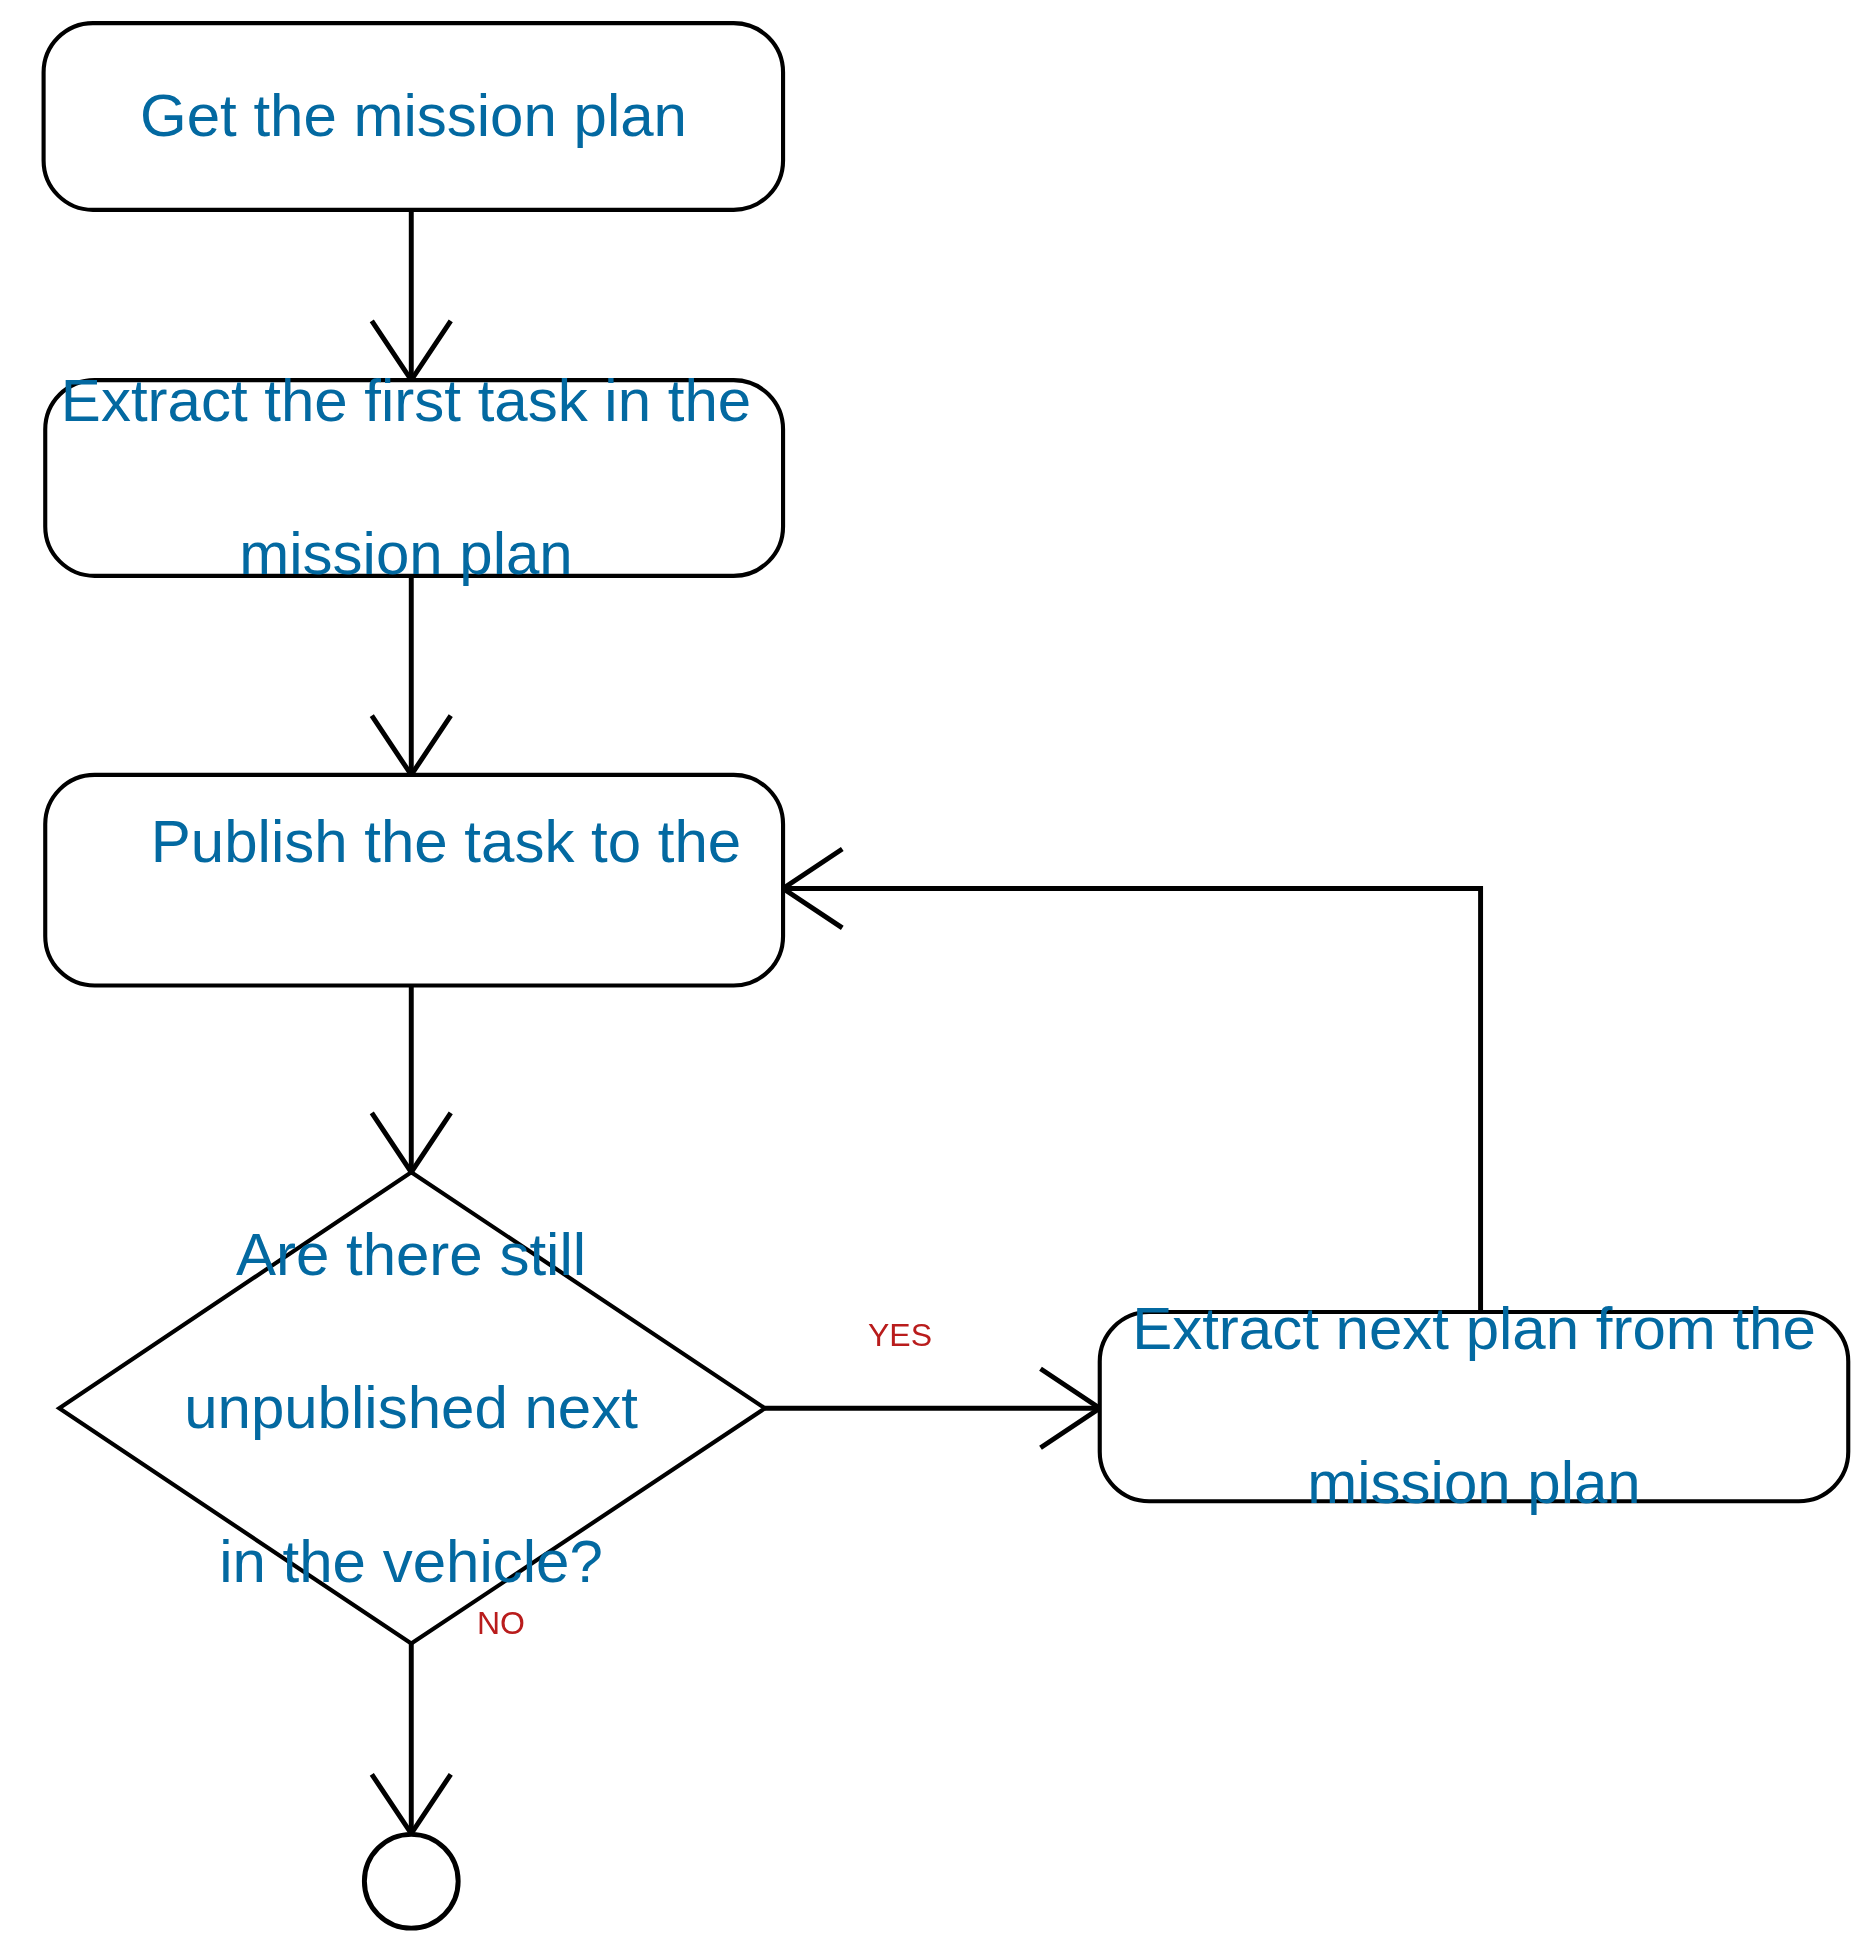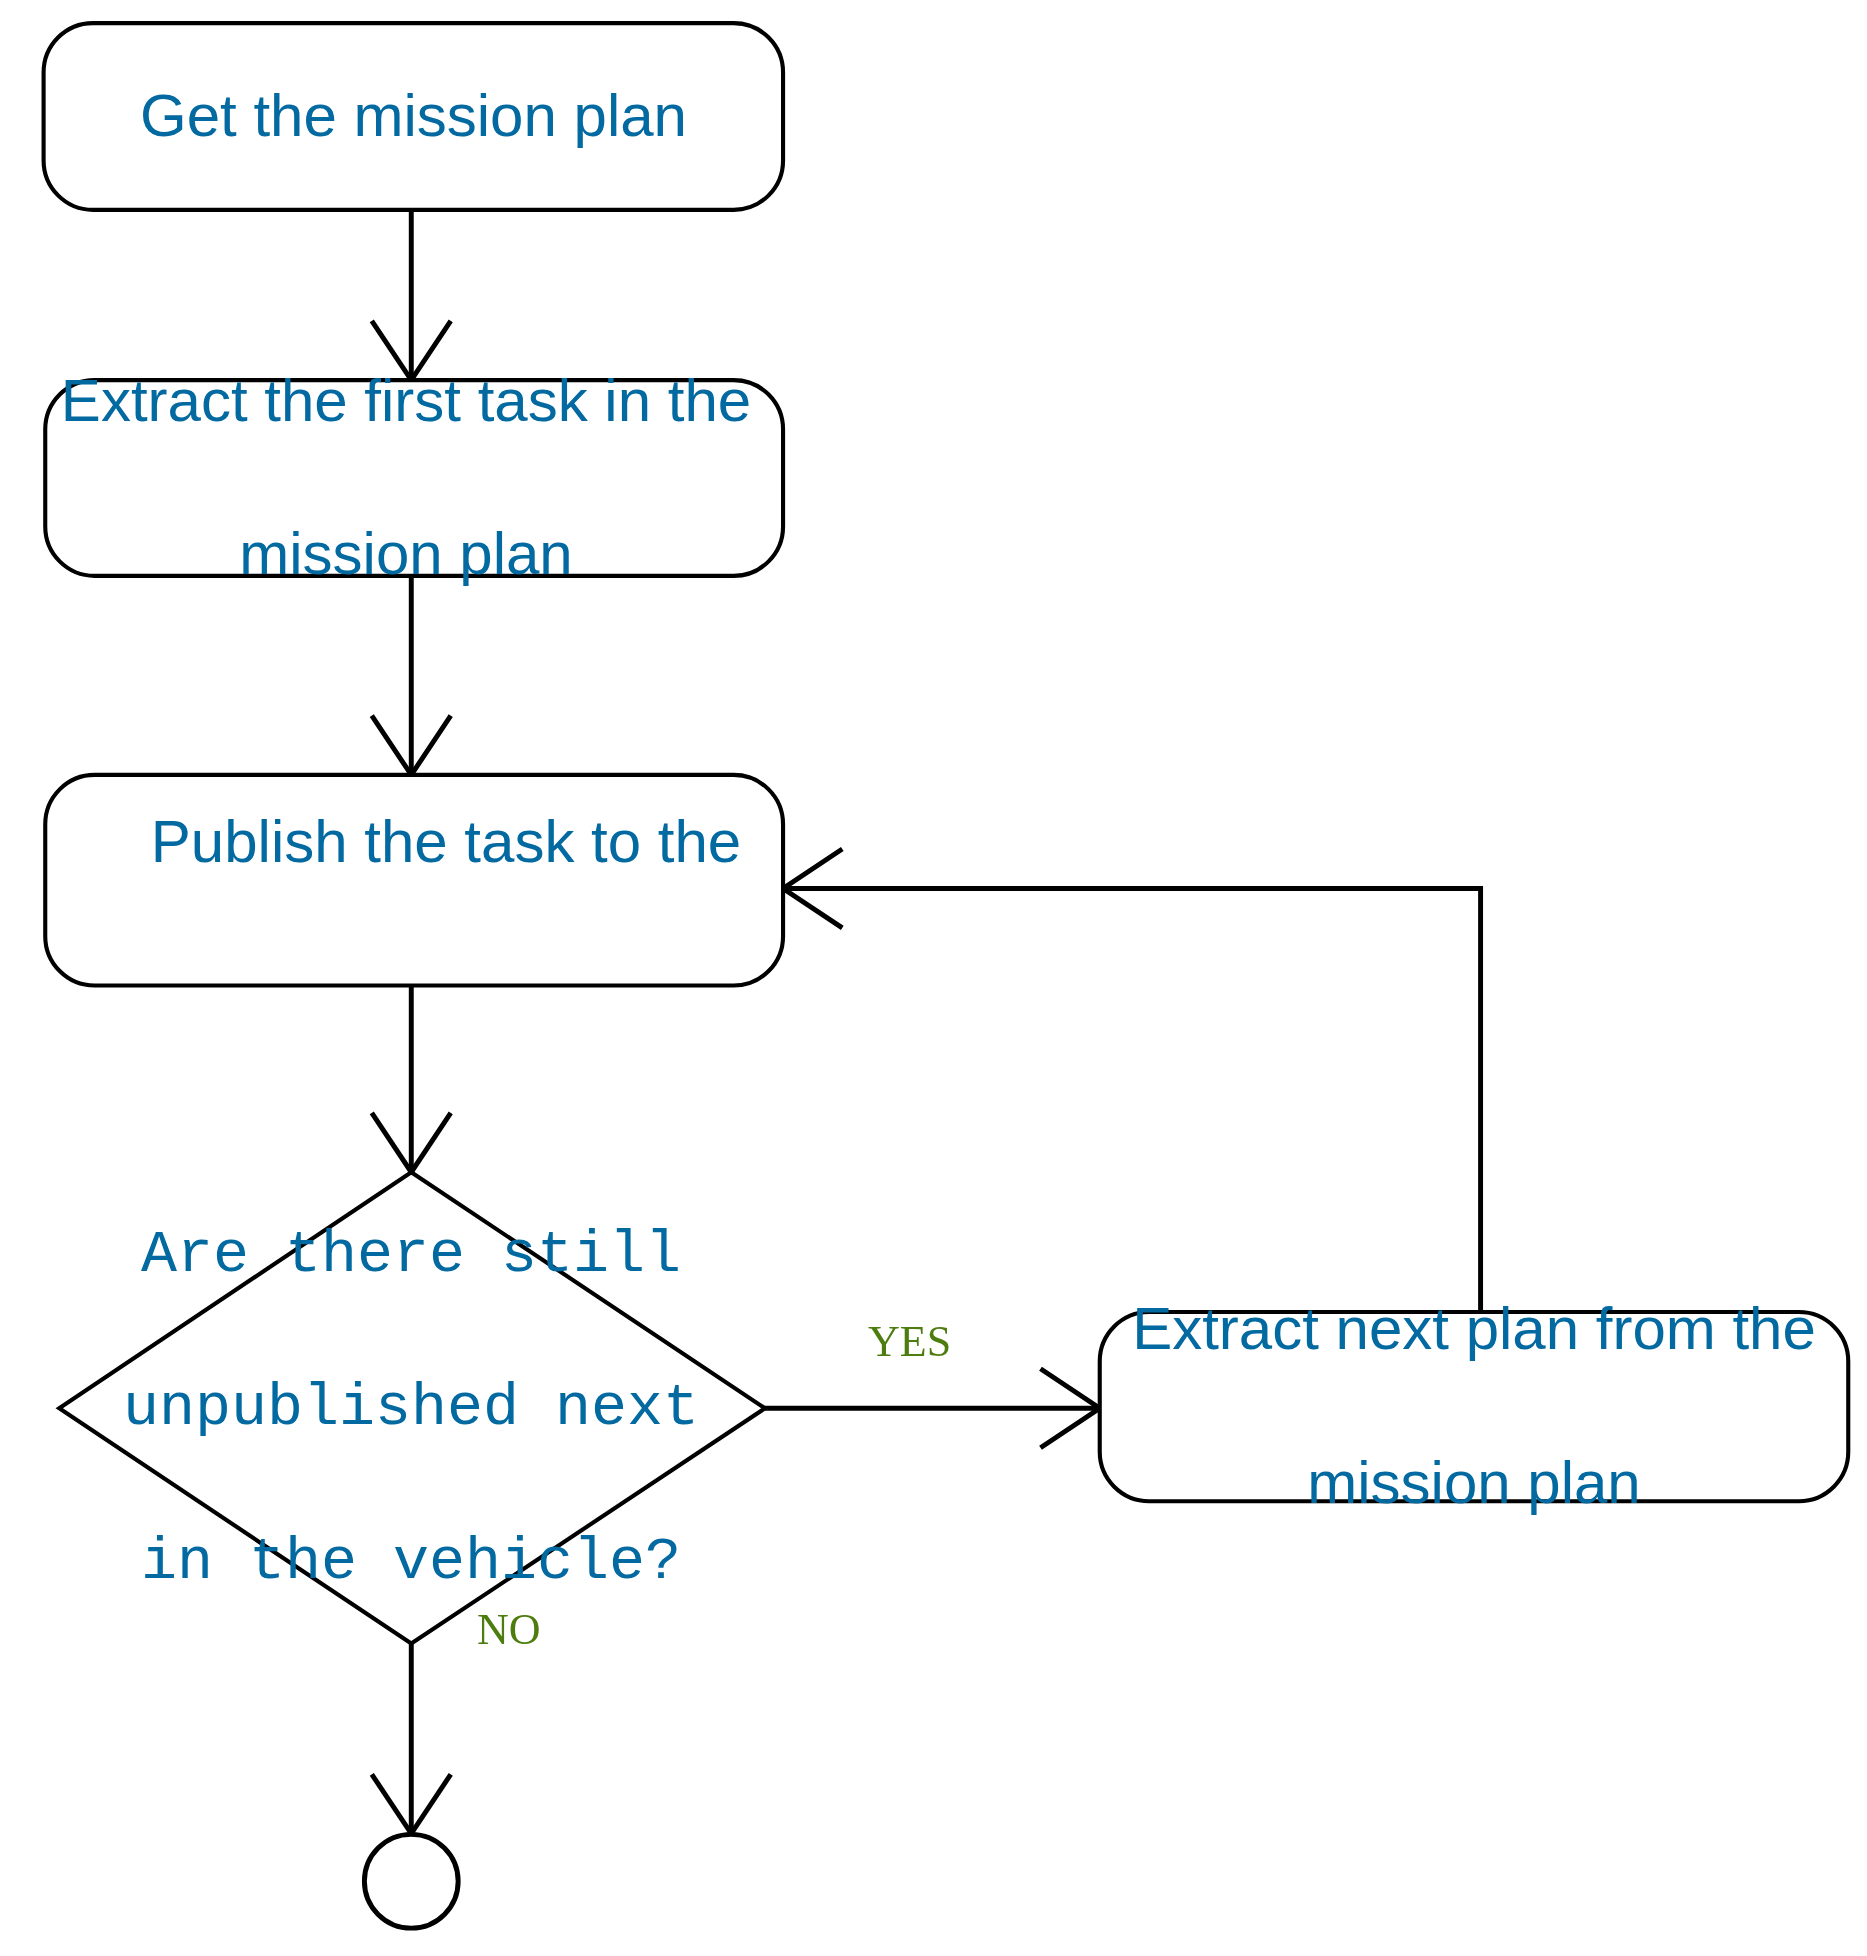--- a/index.html
+++ b/index.html
@@ -65,23 +65,23 @@
     line-height: 1.28;
     letter-spacing: 0px;
     pointer-events: none;
   }
   .node-text span {
     display: block;
     width: 100%;
   }
   .edge-label {
     position: absolute;
-    color: #4d7c0f;
-    font-family: Liberation Serif, serif;
-    font-size: 44px;
+    color: #b91c1c;
+    font-family: Liberation Sans, sans-serif;
+    font-size: 32px;
     line-height: 1.2;
     white-space: nowrap;
   }
 </style>
 </head>
 <body>
 
 <div id="flow-root">
 
   <svg id="flow-svg" viewBox="0 0 2271 2379" aria-hidden="true">
@@ -140,21 +140,21 @@
       <span>mission plan</span>
     </span>
   </div>
 
   <div class="node-text" style="left:45px; top:775px; width:738px; height:211px;padding-left:32px;">
     <span>
       <span>Publish the task to the</span><br>
     </span>
   </div>
 
-  <div class="node-text" style="left:111px; top:1277px; width:600px; height:263px;font-family:Liberation Mono, monospace;">
+  <div class="node-text" style="left:111px; top:1277px; width:600px; height:263px;">
     <span>
       <span>Are there still</span><br>
       <span>unpublished next</span><br>
       <span>in the vehicle?</span>
     </span>
   </div>
 
   <div class="node-text" style="left:1100px; top:1312px; width:748px; height:189px;">
     <span>
       <span>Extract next plan from the</span><br>

